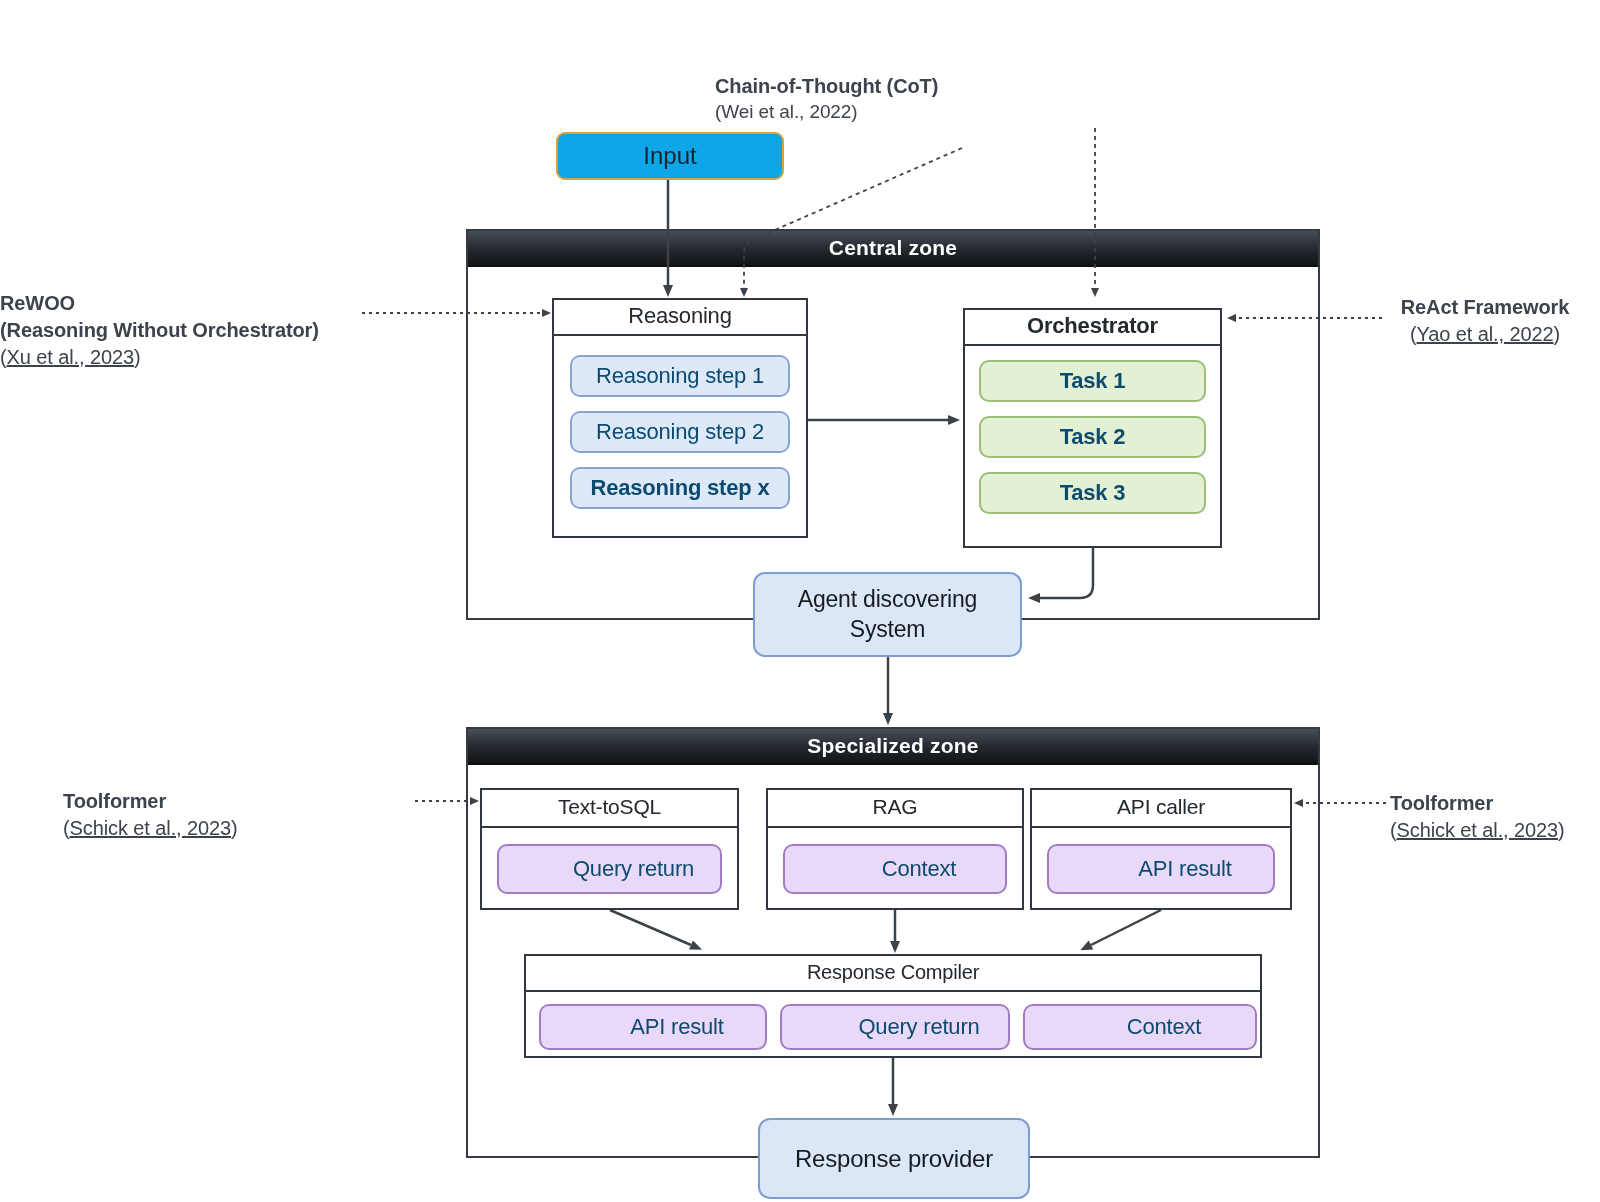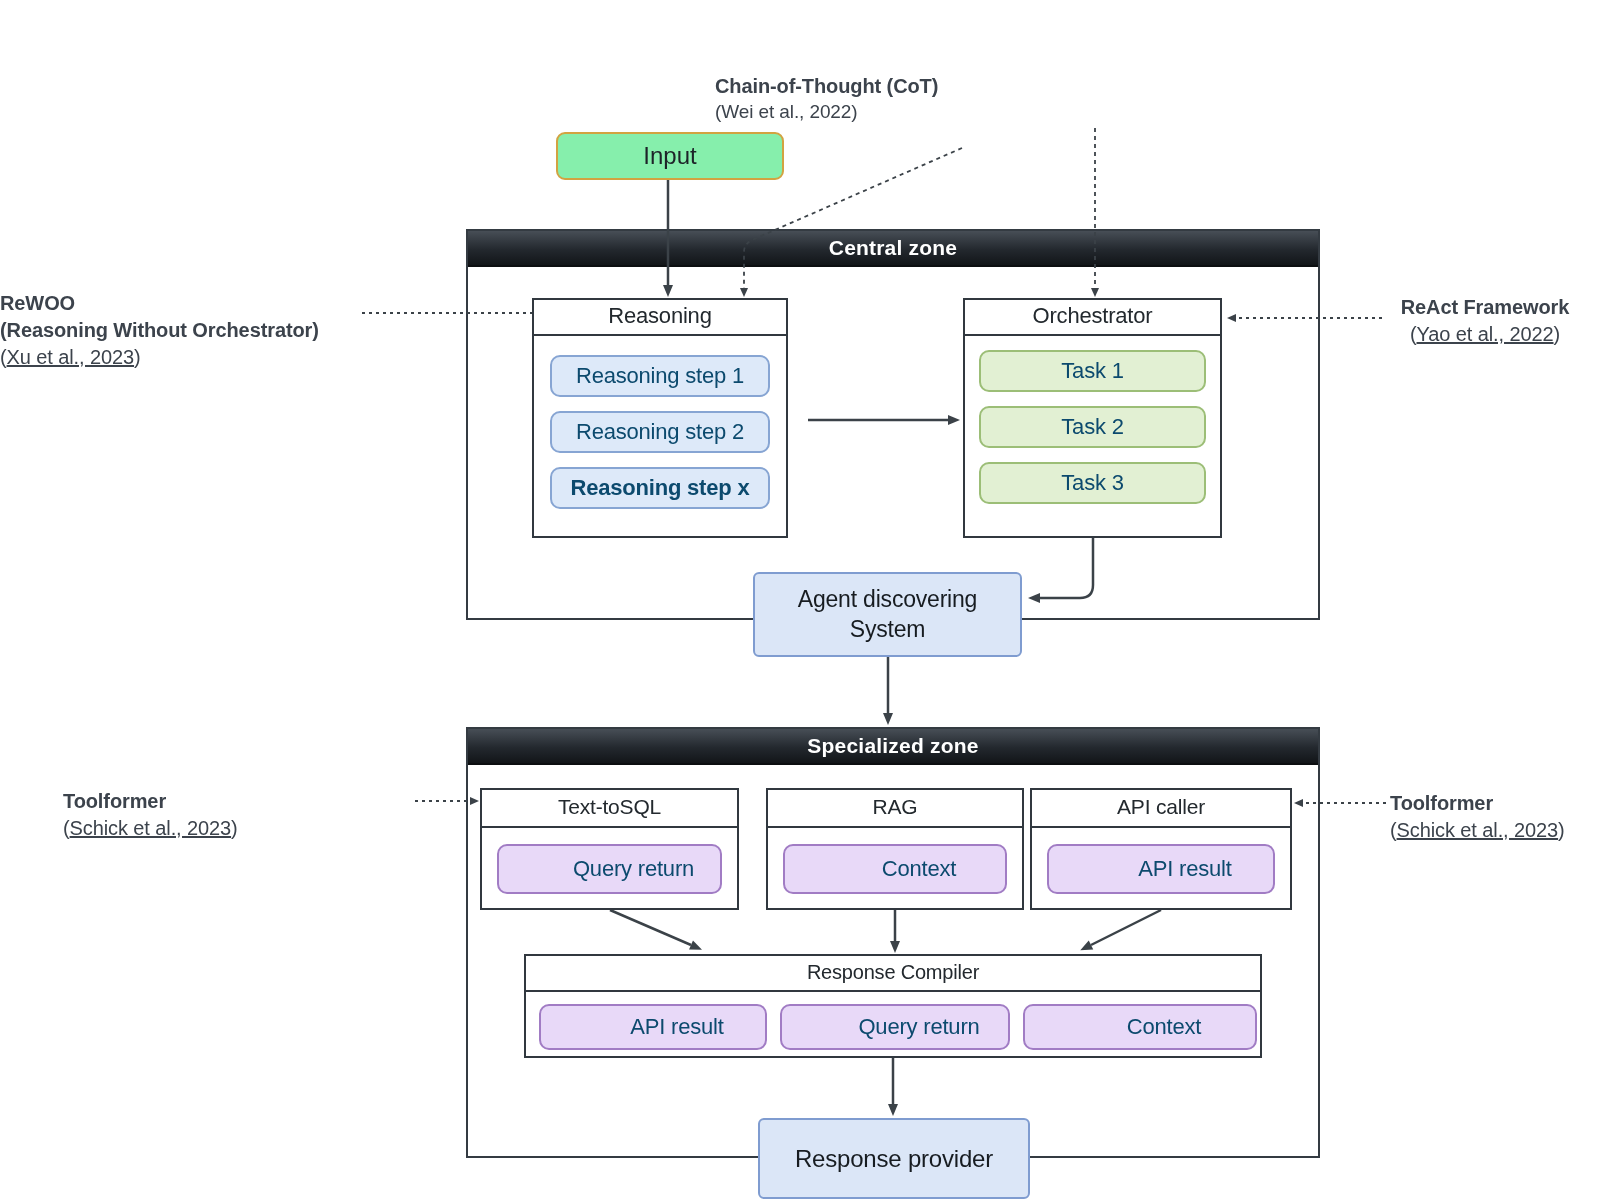--- a/index.html
+++ b/index.html
@@ -25,26 +25,26 @@
   
   .pill{
     position:absolute;border-radius:10px;display:flex;align-items:center;justify-content:center;
     font-size:22px;letter-spacing:-.2px;box-sizing:border-box;color:#0c4a6e;
   }
   .pill.blue  {background:#dde9f9;border:2px solid #87a5d3;}
   .pill.green {background:#e2f0d3;border:2px solid #9cbe77;}
   .pill.purple{background:#e8d9f8;border:2px solid #a17cc4;padding-left:48px;}
   
   .sysbox{
-    position:absolute;background:#dbe6f7;border:2px solid #7f9cd0;border-radius:6px;
+    position:absolute;background:#dbe6f7;border:2px solid #7f9cd0;border-radius:12px;
     display:flex;align-items:center;justify-content:center;text-align:center;
     font-size:23px;letter-spacing:-.2px;color:#171c21;box-sizing:border-box;padding:4px 34px;line-height:1.3;
   }
   .inputbox{
-    position:absolute;background:#86efac;border:2.5px solid #d2a341;border-radius:9px;
+    position:absolute;background:#0ea5e9;border:2.5px solid #d2a341;border-radius:9px;
     display:flex;align-items:center;justify-content:center;font-size:24px;color:#1d2328;
     box-sizing:border-box;
   }
   
   .ann{position:absolute;color:#3c434c;line-height:27px;font-size:20px;letter-spacing:-.1px;}
   .ann .b{font-weight:bold;}
   .ann .u{text-decoration:underline;}
   .ann.right{}
   .ann.center{text-align:center;}
   svg.arrows{position:absolute;left:0;top:0;pointer-events:none;}
@@ -89,36 +89,36 @@
     <path d="M362 313 H542" stroke="#3b4248" stroke-width="1.8" stroke-dasharray="3 4" fill="none" marker-end="url(#ahd)"></path>
     <path d="M1382 318 H1236" stroke="#3b4248" stroke-width="1.8" stroke-dasharray="3 4" fill="none" marker-end="url(#ahd)"></path>
     <path d="M415 801 H470" stroke="#3b4248" stroke-width="1.8" stroke-dasharray="3 4" fill="none" marker-end="url(#ahd)"></path>
     <path d="M1386 803 H1303" stroke="#3b4248" stroke-width="1.8" stroke-dasharray="3 4" fill="none" marker-end="url(#ahd)"></path>
   </svg>
 
   <div class="inputbox" style="left:556px;top:132px;width:228px;height:48px;">
     <span>Input</span>
   </div>
 
-  <div class="panel" style="left:532px;top:298px;width:256px;height:240px;">
+  <div class="panel" style="left:552px;top:298px;width:256px;height:240px;">
     <div class="panel-header">
       <span>Reasoning</span>
     </div>
     <div class="pill blue" style="left:16px;right:16px;top:55px;height:42px;">
       <span>Reasoning step 1</span>
     </div>
     <div class="pill blue" style="left:16px;right:16px;top:111px;height:42px;">
       <span>Reasoning step 2</span>
     </div>
     <div class="pill blue" style="left:16px;right:16px;top:167px;height:42px;font-weight:bold;">
       <span>Reasoning step x</span>
     </div>
   </div>
 
-  <div class="panel" style="left:963px;top:298px;width:259px;height:240px;">
+  <div class="panel" style="left:963px;top:308px;width:259px;height:240px;font-weight:bold;">
     <div class="panel-header">
       <span>Orchestrator</span>
     </div>
     <div class="pill green" style="left:14px;right:14px;top:50px;height:42px;">
       <span>Task 1</span>
     </div>
     <div class="pill green" style="left:14px;right:14px;top:106px;height:42px;align-items:center;">
       <span>Task 2</span>
     </div>
     <div class="pill green" style="left:14px;right:14px;top:162px;height:42px;">

